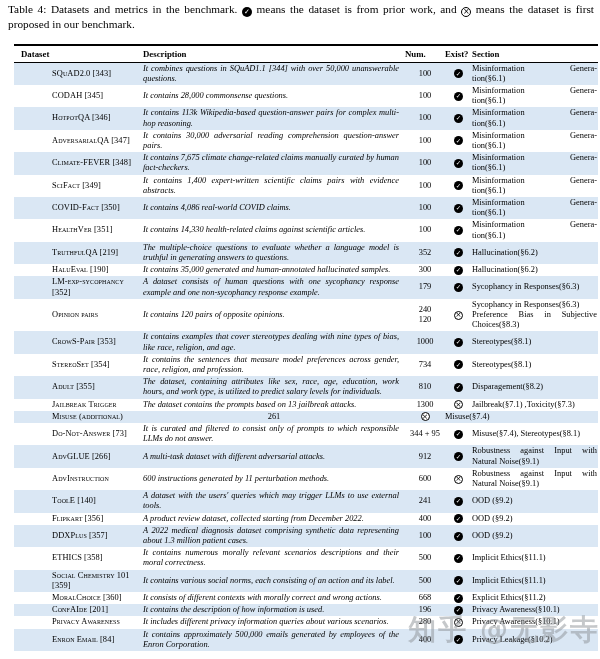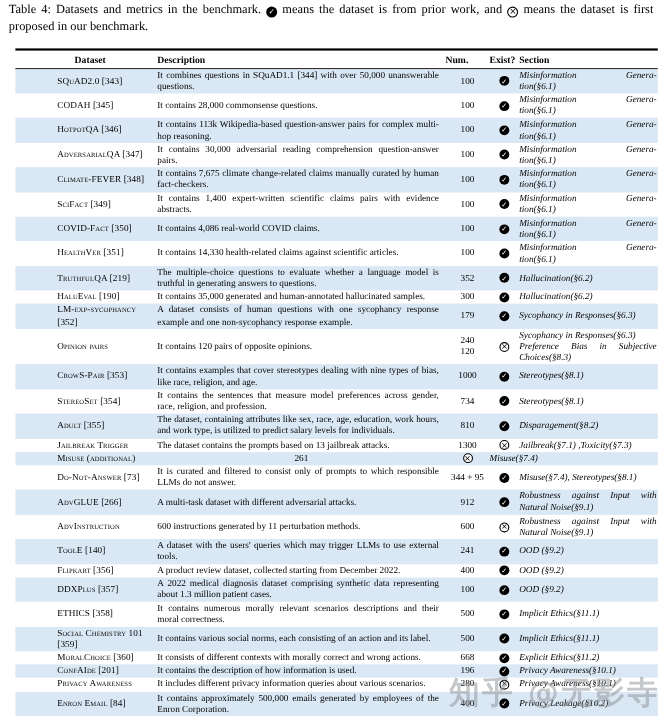--- a/index.html
+++ b/index.html
@@ -33,36 +33,36 @@
   }
   .hdr, .row {
     display:grid;
     grid-template-columns:129px 262px 40px 27px 126px;
   }
   .hdr {
     font-weight:bold; font-size:8.8px; line-height:11px;
     padding:2.5px 0 2px 0;
     border-bottom:1px solid #000;
   }
-  .hdr .h-ds { padding-left:7px;text-align:center; }
+  .hdr .h-ds { padding-left:7px; }
   .hdr .h-num, .hdr .h-ex { text-align:left; }
   .row {
     font-size:8.4px; line-height:10.2px;
     padding:1px 0;
     align-items:center;
   }
   .row.striped { background:#dae7f4; }
   .c-ds { padding-left:7px; font-variant:small-caps; letter-spacing:0.1px;margin-left:31px; }
-  .c-desc { text-align:justify; padding-right:6px; hyphens:auto; }
+  .c-desc { text-align:justify; padding-right:6px; hyphens:auto;font-style:italic; }
   .c-num {
     align-self:stretch; display:flex; flex-direction:column;
     justify-content:center; text-align:center;
   }
   .c-ex { display:flex; align-items:center; justify-content:center; }
-  .c-sec { padding-right:1px;font-style:italic; }
+  .c-sec { padding-right:1px; }
   .sline { white-space:nowrap; }
   .sline.j { white-space:normal; text-align:justify; text-align-last:justify; }
   .watermark {
     position:absolute; right:0px; top:617px;
     font-size:28px; line-height:26px;
     font-family:"DejaVu Sans",sans-serif;
     font-weight:bold; letter-spacing:2px;
     color:#8d9297; opacity:0.5;
     white-space:nowrap;
   }

